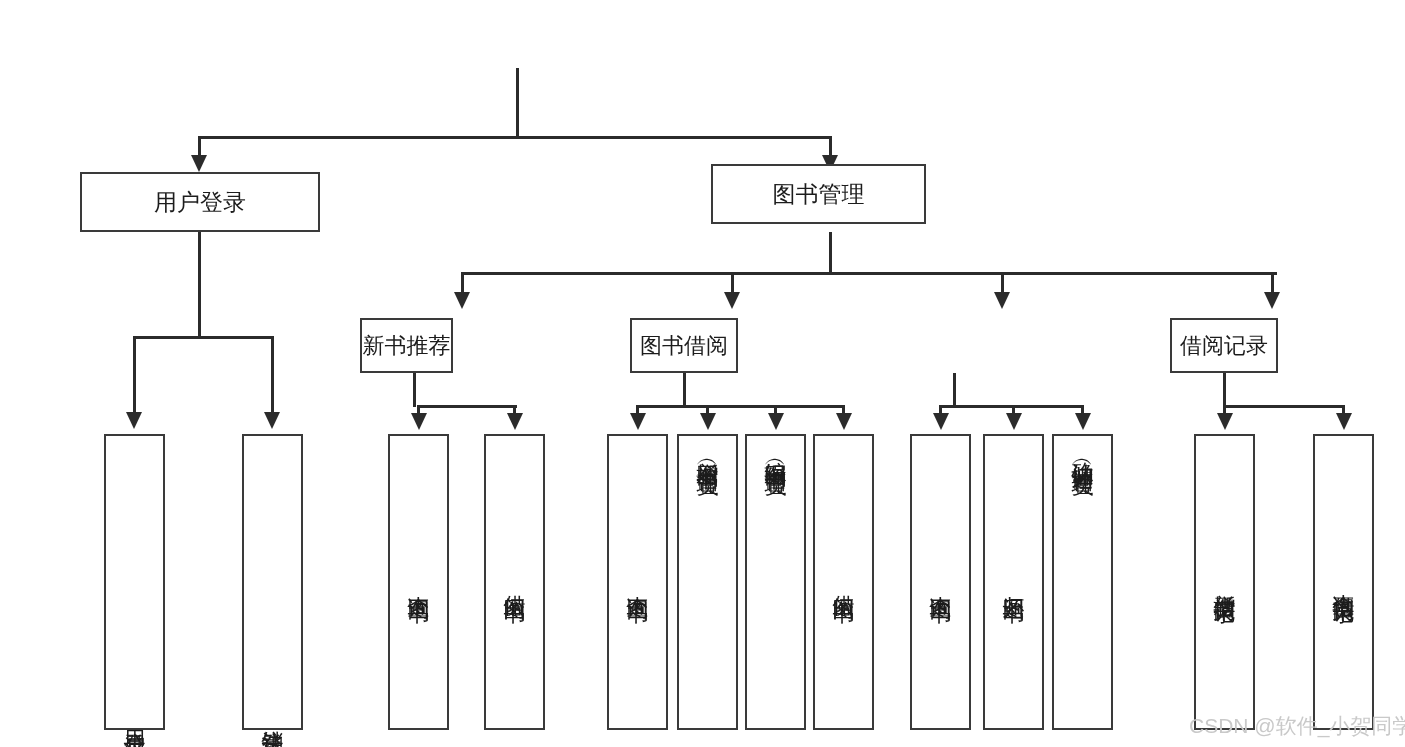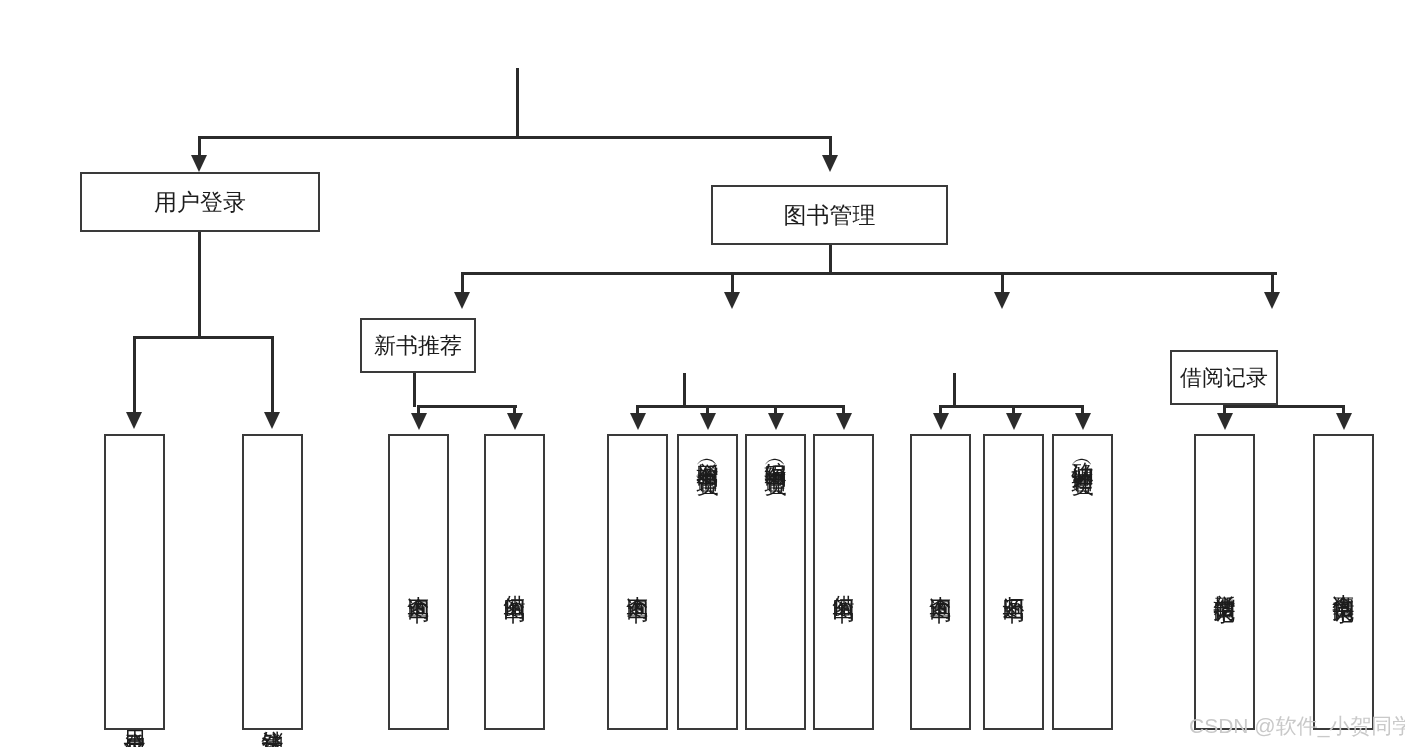--- a/index.html
+++ b/index.html
@@ -137,28 +137,31 @@
     <div class="arrow" style="left:1217px; top:413px;"></div>
     <div class="edge v" style="left:1342px; top:405px; height:10px;"></div>
     <div class="arrow" style="left:1336px; top:413px;"></div>
 
   </div>
 
 
   <div class="node lvl2" style="left:80px; top:172px; width:240px; height:60px;">
     <span>用户登录</span>
   </div>
-  <div class="node lvl2" style="left:711px; top:185px; width:237px; height:60px;">
+  <div class="node lvl2" style="left:711px; top:164px; width:215px; height:60px;">
     <span>图书管理</span>
   </div>
 
-  <div class="node lvl3" style="left:360px; top:318px; width:116px; height:55px;">
+  <div class="node lvl3" style="left:360px; top:318px; width:93px; height:55px;">
     <span>新书推荐</span>
   </div>
-  <div class="node lvl3" style="left:1170px; top:318px; width:108px; height:55px;margin-top:32px;">
+  <div class="node lvl3" style="left:630px; top:318px; width:108px; height:55px;">
+    <span>图书借阅</span>
+  </div>
+  <div class="node lvl3" style="left:1170px; top:318px; width:108px; height:55px;">
     <span>借阅记录</span>
   </div>
 
   <div class="node leaf align-end" style="left:104px; top:434px; width:61px; height:296px;">
     <span>用户登录</span>
   </div>
   <div class="node leaf align-end" style="left:242px; top:434px; width:61px; height:296px;">
     <span>注销登录</span>
   </div>
   <div class="node leaf" style="left:388px; top:434px; width:61px; height:296px;">

